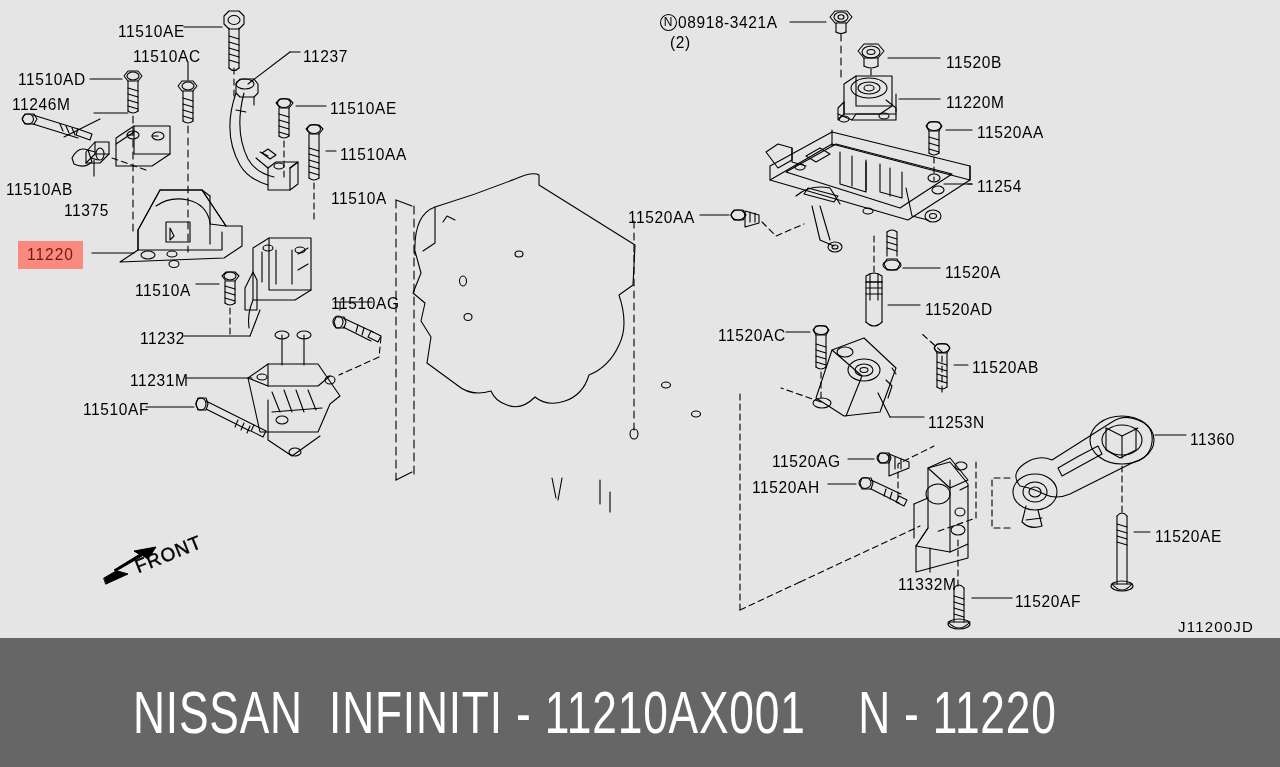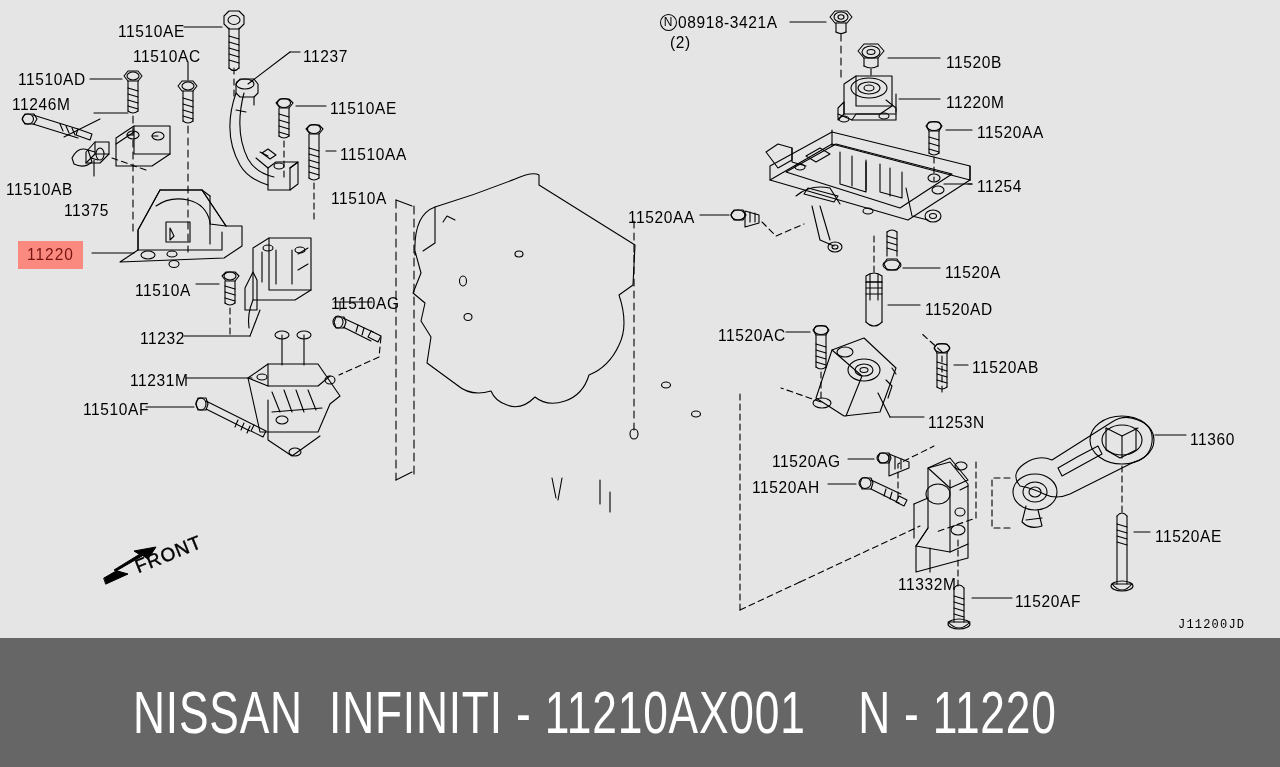--- a/index.html
+++ b/index.html
@@ -73,24 +73,24 @@
     font-family: "Liberation Sans", sans-serif;
     color: #000;
     letter-spacing: 1px;
     transform: rotate(-22deg);
     transform-origin: left bottom;
     -webkit-text-stroke: 0.4px #000;
     font-weight: 400;
   }
   .drawing-no {
     position: absolute;
-    font-size: 12px;
+    font-size: 15px;
     letter-spacing: 1.2px;
     color: #000;
-    font-family: Liberation Mono, monospace;
+    font-family: Liberation Sans, sans-serif;
   }
   
   #footer {
     position: absolute;
     left: 0;
     top: 638px;
     width: 1280px;
     height: 148px;
     background: #666666;
     display: flex;

